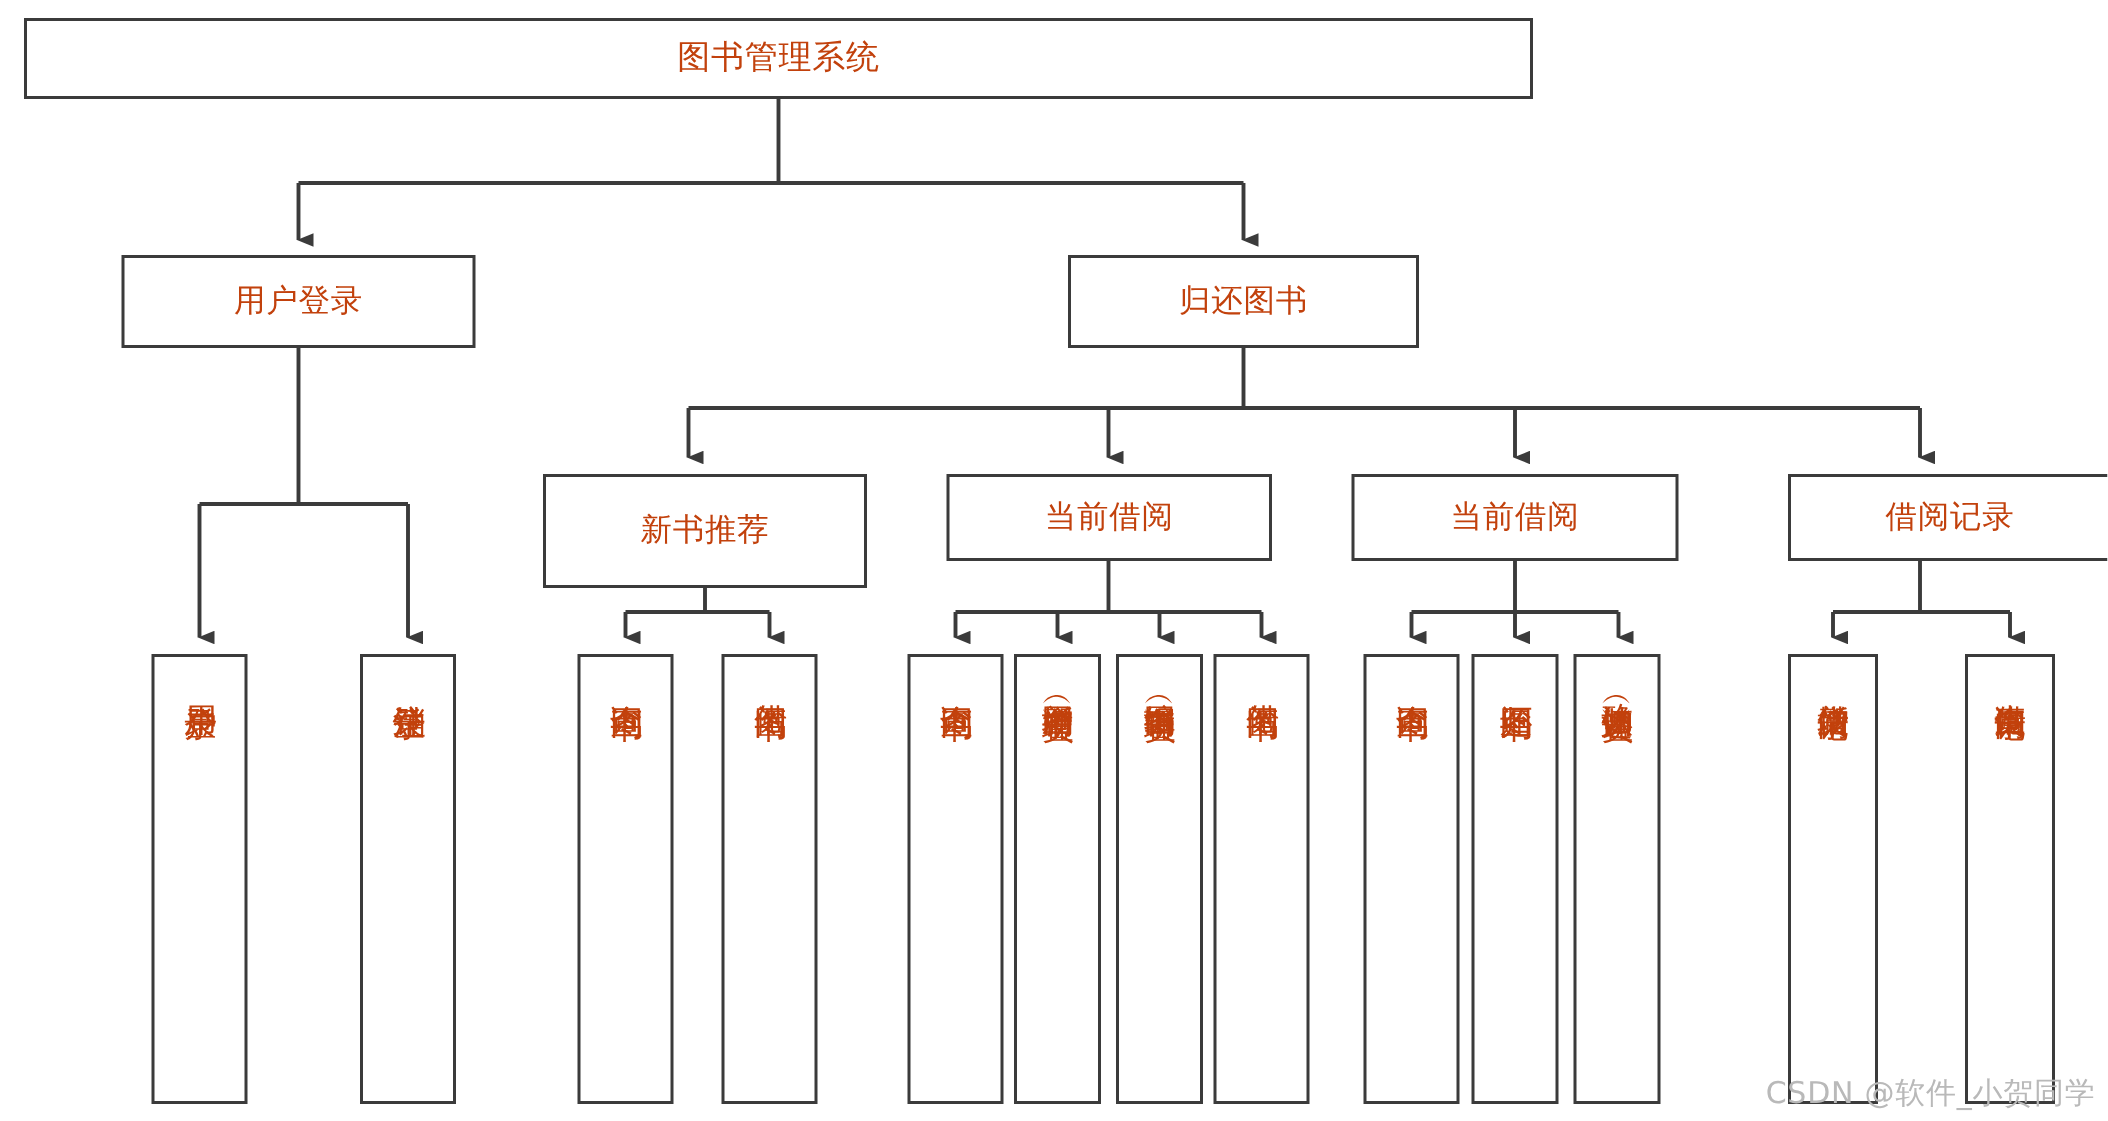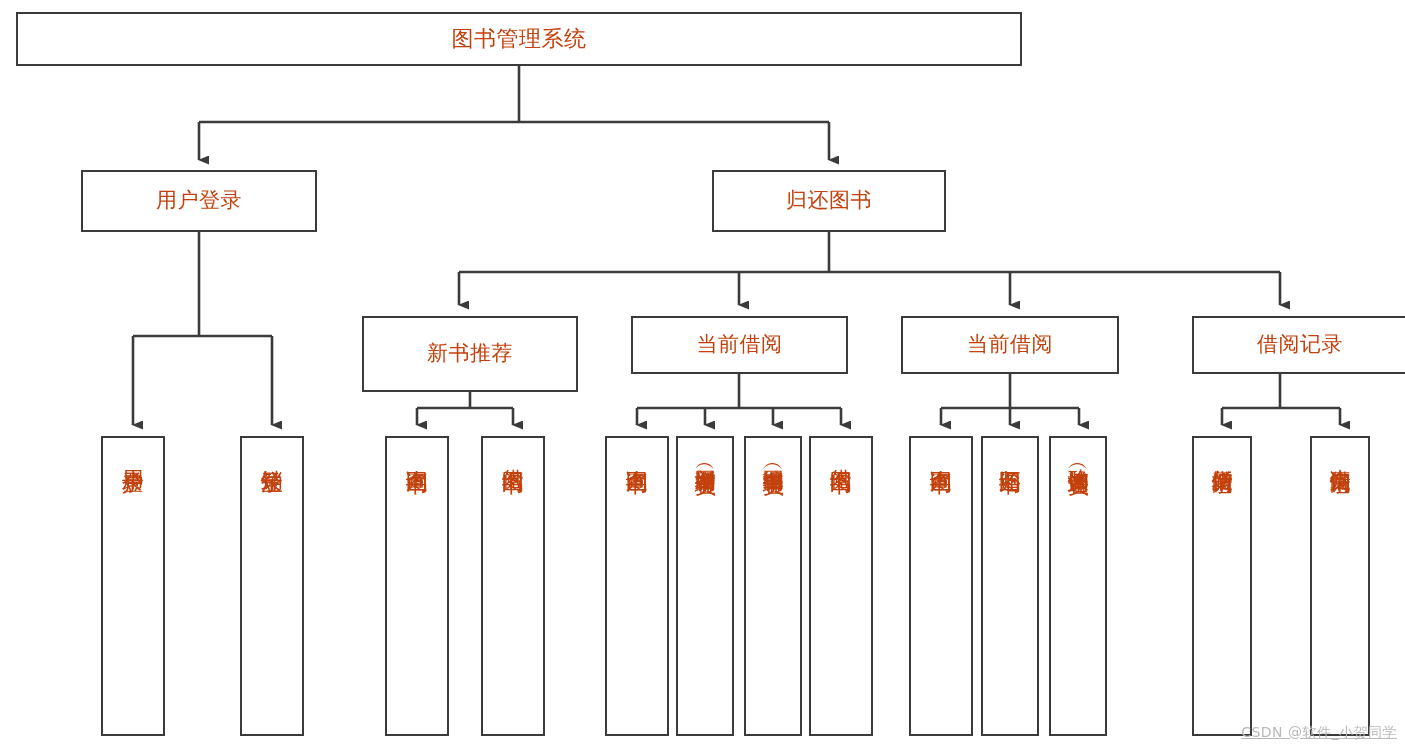--- a/index.html
+++ b/index.html
@@ -60,26 +60,25 @@
     white-space: nowrap;
     margin: 0 auto;
   }
   .node.vert.tall .cap {
     font-size: 21px;
   }
   #watermark {
     position: absolute;
     right: 8px;
     bottom: 5px;
-    font-size: 14px;
+    font-size: 20px;
     color: #b9b9b9;
     letter-spacing: 0.5px;
     white-space: nowrap;
     font-family: "DejaVu Sans", "Liberation Sans", sans-serif;
-    text-decoration: underline;
   }
 </style>
 </head>
 <body>
 
 <div id="canvas">
 
   <svg id="wires" viewBox="0 0 1405 747" xmlns="http://www.w3.org/2000/svg">
     <defs>
       <marker id="arrowhead" markerWidth="9" markerHeight="11" refX="4.5" refY="10" orient="auto" markerUnits="userSpaceOnUse">

